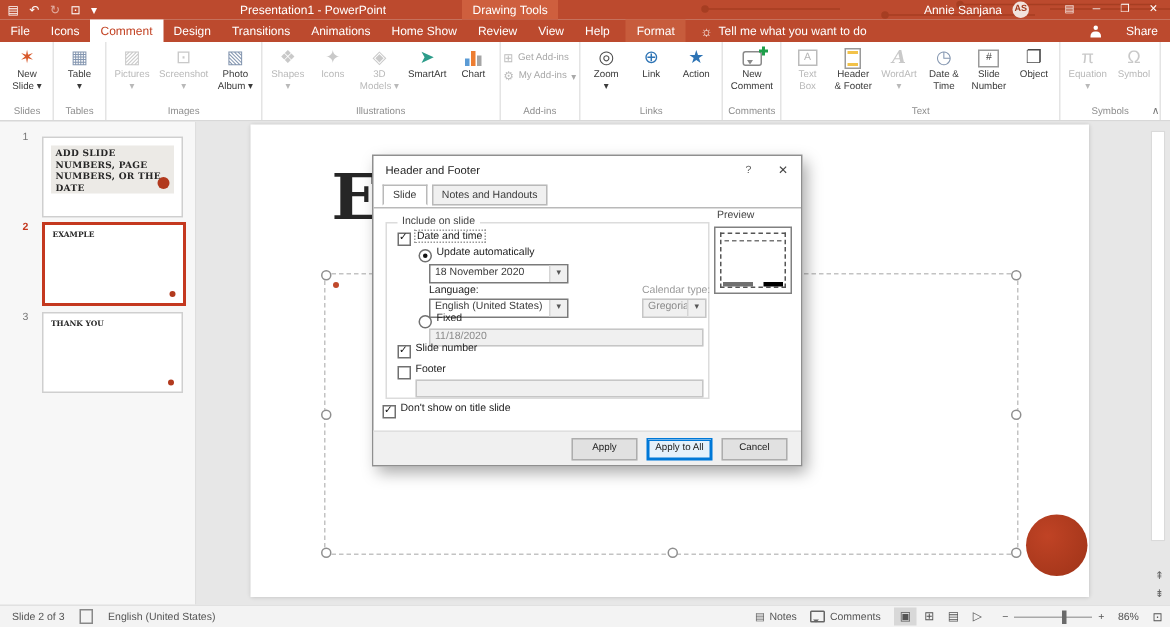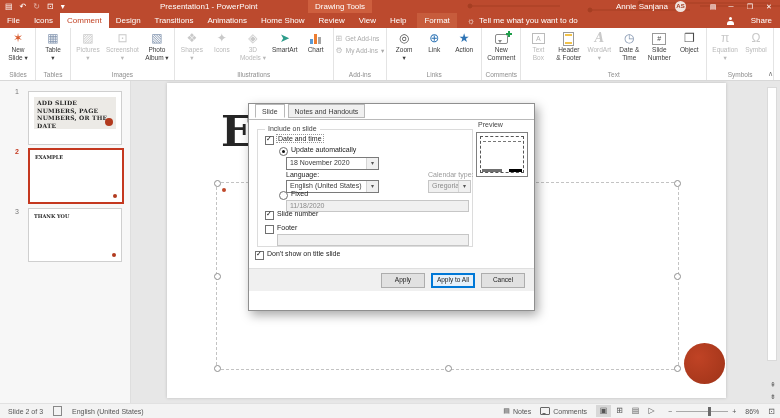--- a/index.html
+++ b/index.html
@@ -451,20 +451,25 @@
     </div>
 
     <div class="vscroll">
       <div class="vthumb"></div>
       <span class="vbtn" style="bottom:14px;">⇞</span>
       <span class="vbtn" style="bottom:2px;">⇟</span>
     </div>
   </div>
 
   <div class="dialog">
+    <div class="dlg-titlebar">
+      <span class="dlg-title">Header and Footer</span>
+      <span class="dlg-help">?</span>
+      <span class="dlg-close">✕</span>
+    </div>
     <div class="dlg-tabs">
       <span class="dtab active">Slide</span>
       <span class="dtab">Notes and Handouts</span>
     </div>
     <div class="dlg-body">
       <div class="grp">
         <span class="grp-label">Include on slide</span>
 
         <span class="chk on" style="left:7px;top:6px;"></span>
         <span class="lbl focus" style="left:19px;top:5px;">Date and time</span>

